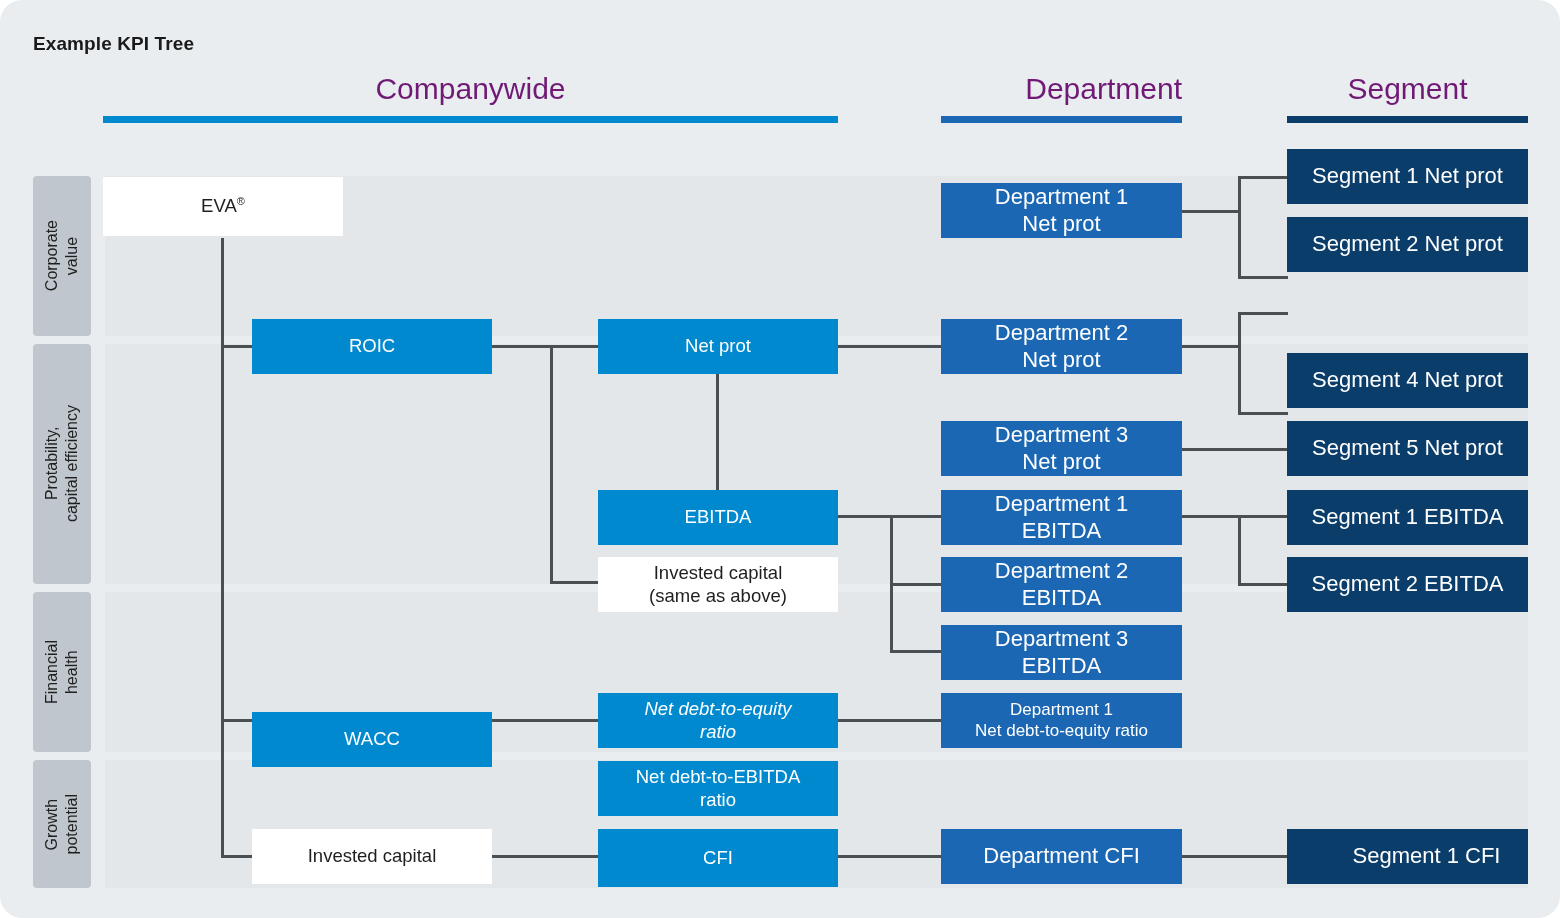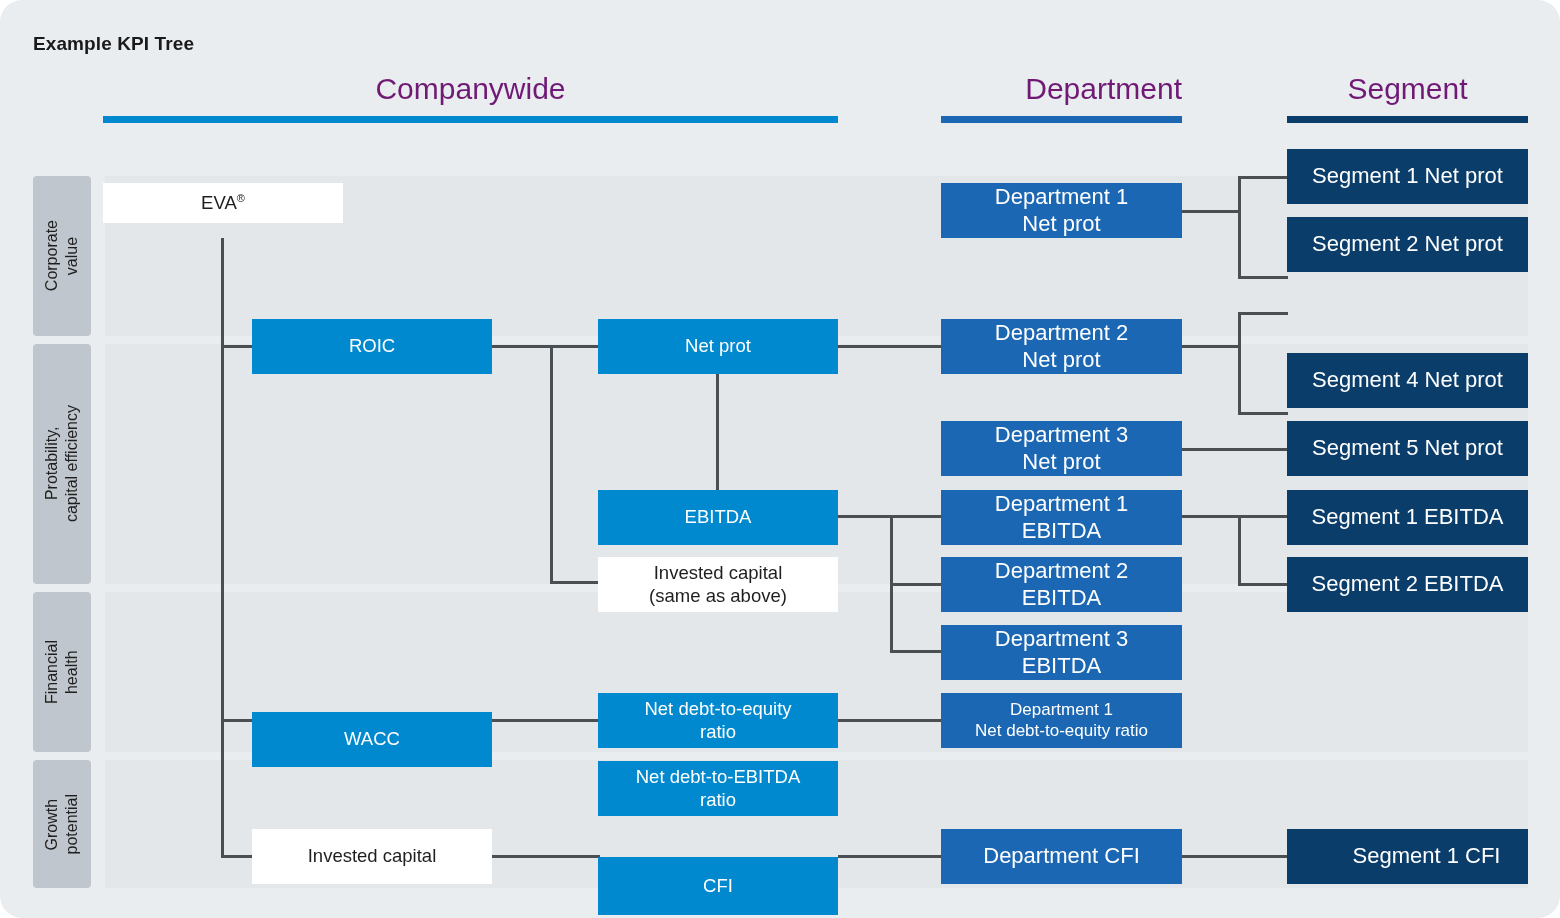--- a/index.html
+++ b/index.html
@@ -151,21 +151,21 @@
   <div class="ln h" style="left:1238px;top:312px;width:50px;"></div>
   <div class="ln h" style="left:1238px;top:412px;width:50px;"></div>
 
   <div class="ln h" style="left:1181px;top:448px;width:107px;"></div>
 
   <div class="ln h" style="left:1181px;top:515px;width:60px;"></div>
   <div class="ln v" style="left:1238px;top:515px;height:70px;"></div>
   <div class="ln h" style="left:1238px;top:515px;width:50px;"></div>
   <div class="ln h" style="left:1238px;top:583px;width:50px;"></div>
 
-  <div class="node white" style="left:103px;top:183px;width:240px;height:40px;">
+  <div class="node white" style="left:103px;top:177px;width:240px;height:59px;">
     <span><span>EVA</span><sup>®</sup></span>
   </div>
 
   <div class="node cyan" style="left:252px;top:319px;width:240px;height:55px;">
     <span>ROIC</span>
   </div>
 
   <div class="node cyan" style="left:598px;top:319px;width:240px;height:55px;">
     <span>Net prot</span>
   </div>
@@ -177,30 +177,30 @@
   <div class="node white" style="left:598px;top:557px;width:240px;height:55px;white-space:pre-line;">
     <span style="white-space:pre-line;">Invested capital
 (same as above)</span>
   </div>
 
   <div class="node cyan" style="left:252px;top:712px;width:240px;height:55px;">
     <span>WACC</span>
   </div>
 
   <div class="node cyan" style="left:598px;top:693px;width:240px;height:55px;">
-    <span style="white-space:pre-line;">Net debt-to-equity
+    <span style="white-space:pre-line;font-style:italic;">Net debt-to-equity
 ratio</span>
   </div>
 
   <div class="node cyan" style="left:598px;top:761px;width:240px;height:55px;">
     <span style="white-space:pre-line;">Net debt-to-EBITDA
 ratio</span>
   </div>
 
-  <div class="node cyan" style="left:598px;top:829px;width:240px;height:58px;margin-top:28px;">
+  <div class="node cyan" style="left:598px;top:829px;width:240px;height:58px;">
     <span>CFI</span>
   </div>
 
   <div class="node white" style="left:252px;top:829px;width:240px;height:55px;">
     <span>Invested capital</span>
   </div>
 
   <div class="node blue" style="left:941px;top:183px;width:241px;height:55px;">
     <span style="white-space:pre-line;">Department 1
 Net prot</span>

